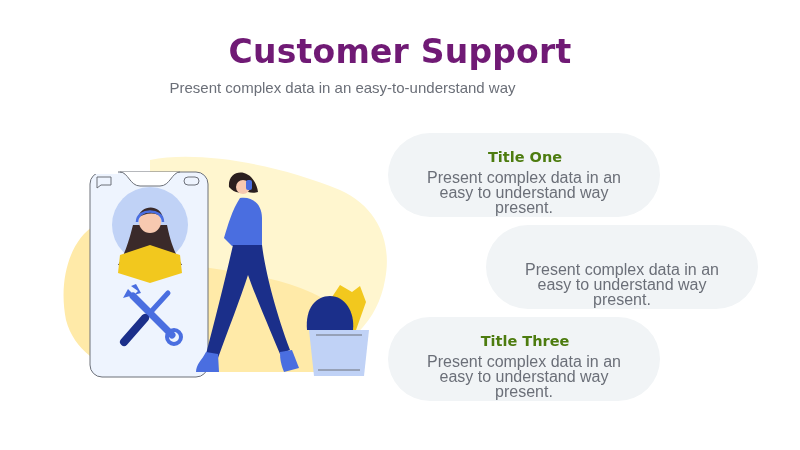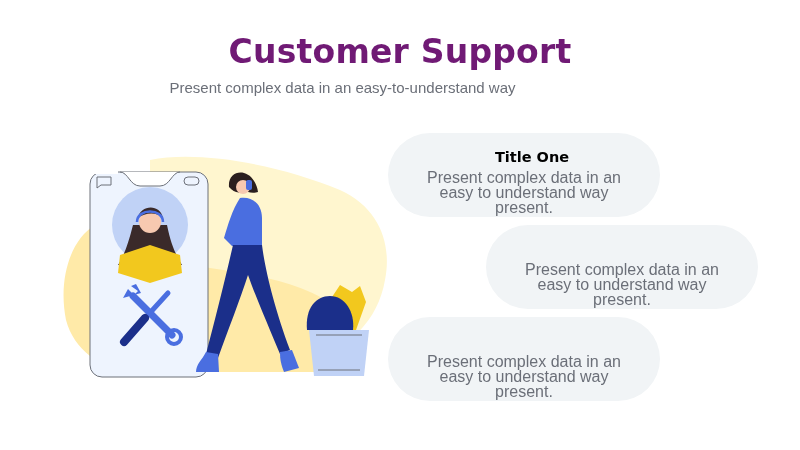--- a/index.html
+++ b/index.html
@@ -20,22 +20,22 @@
     .illustration { position: absolute; left: 0; top: 0; width: 800px; height: 450px; }
 
     .card {
       position: absolute; width: 272px; height: 84px; border-radius: 42px;
       background: #f1f4f6; text-align: center;
     }
     .card-1 { left: 388px; top: 133px; }
     .card-2 { left: 486px; top: 225px; }
     .card-3 { left: 388px; top: 317px; }
     .card-title {
-      position: absolute; left: 8px; width: 100%; top: 16px;
-      font-size: 14.5px; font-weight: 700; color: #000000;
+      position: absolute; left: 1px; width: 100%; top: 16px;
+      font-size: 14.5px; font-weight: 700; color: #4d7c0f;
       font-family: "DejaVu Sans", sans-serif;
     }
     .card-desc {
       position: absolute; left: 36px; width: 200px; top: 37px;
       font-size: 16px; line-height: 15px; color: #6b6f78;
     }
   </style>
 </head>
 <body>
 
@@ -108,14 +108,15 @@
 <div class="card card-1">
   <div class="card-title">Title One</div>
   <div class="card-desc">Present complex data in an easy to understand way present.</div>
 </div>
 
 <div class="card card-2">
   <div class="card-desc">Present complex data in an easy to understand way present.</div>
 </div>
 
 <div class="card card-3">
+  <div class="card-title">Title Three</div>
   <div class="card-desc">Present complex data in an easy to understand way present.</div>
 </div>
 
 </body></html>

